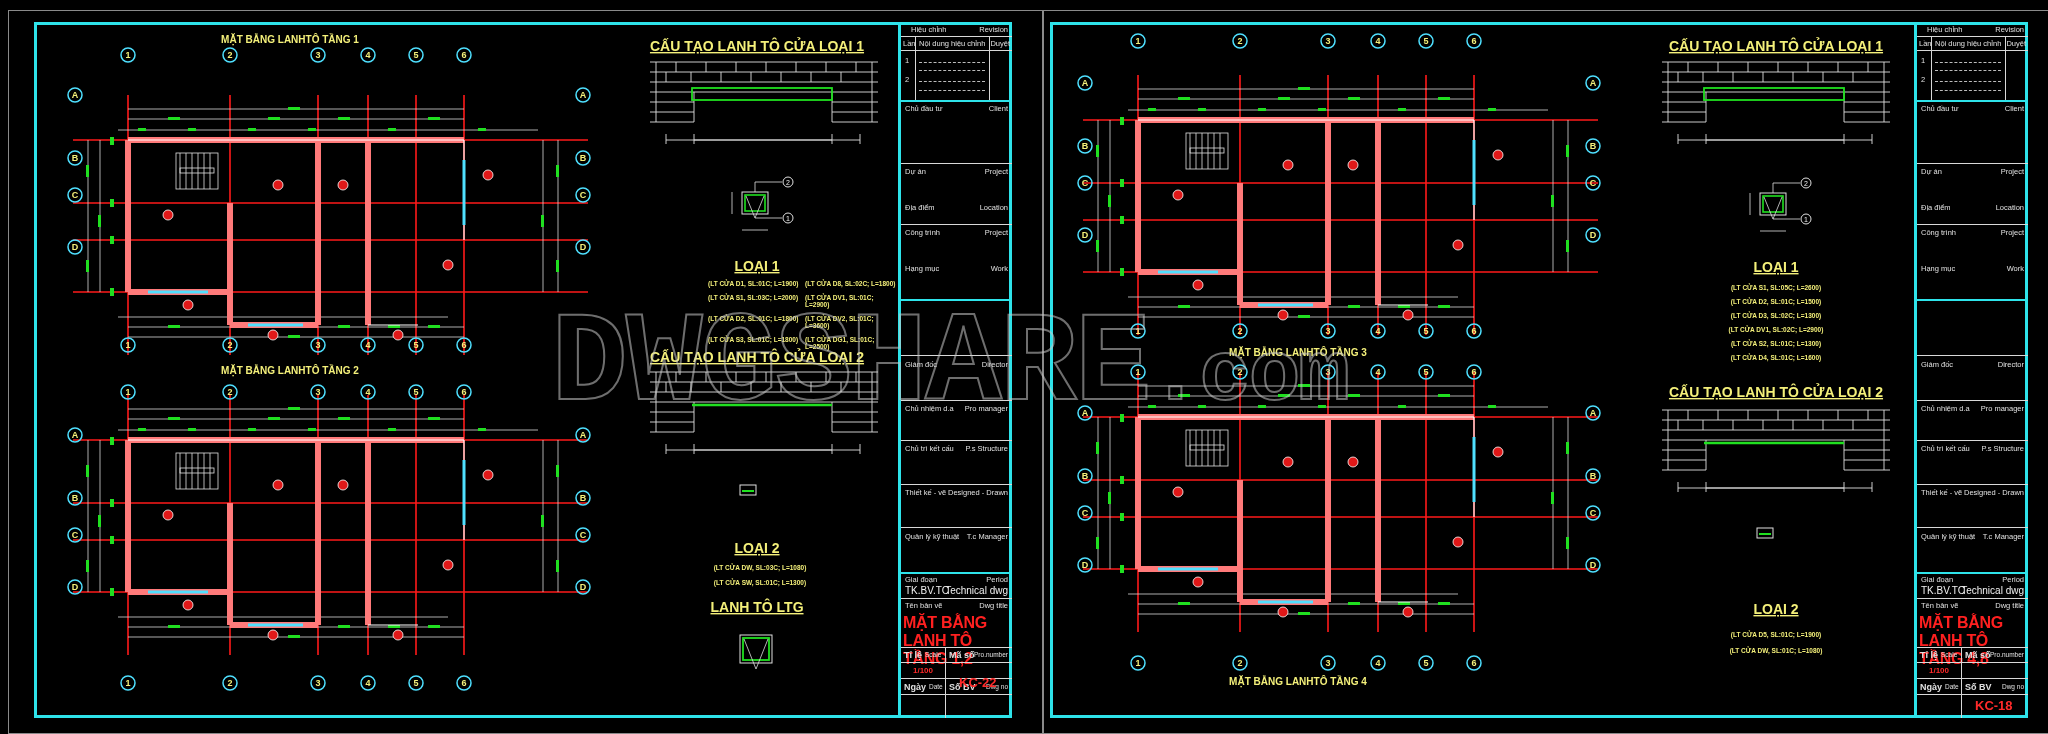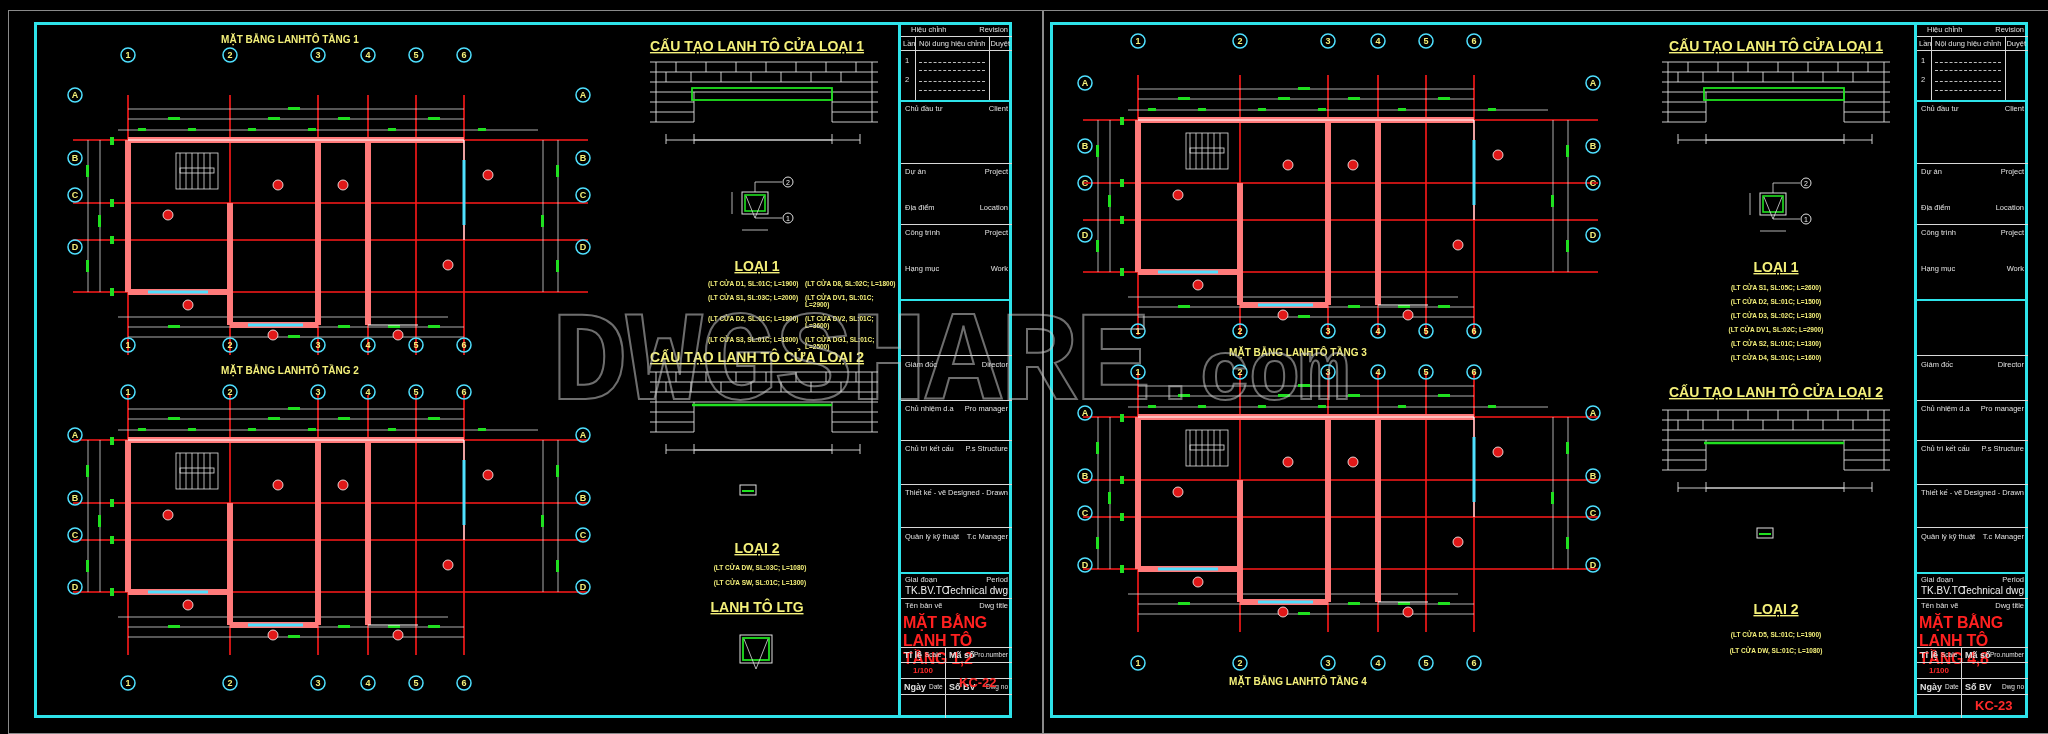--- a/index.html
+++ b/index.html
@@ -498,16 +498,16 @@
   <span class="lab" style="top:628px;left:48px;font-size:9px;font-weight:bold;">Mã số</span>
   <span class="lab r" style="top:629px;font-size:6.5px;">Pro.number</span>
   <div class="row thin" style="top:640px;"></div>
   <span class="scale" style="top:644px;left:12px;">1/100</span>
   <div class="row thin" style="top:656px;"></div>
   <span class="lab" style="top:660px;left:3px;font-size:9px;font-weight:bold;">Ngày</span>
   <span class="lab" style="top:661px;left:28px;font-size:6.5px;">Date</span>
   <span class="lab" style="top:660px;left:48px;font-size:9px;font-weight:bold;">Số BV</span>
   <span class="lab r" style="top:661px;font-size:6.5px;">Dwg no</span>
   <div class="row thin" style="top:672px;"></div>
-  <span class="kc" style="top:676px;left:58px;">KC-23</span>
+  <span class="kc" style="top:676px;left:58px;">KC-18</span>
 </div>
 
 <div class="wm"><span>DWGSHARE</span><small>.com</small></div>
 
 </body></html>

